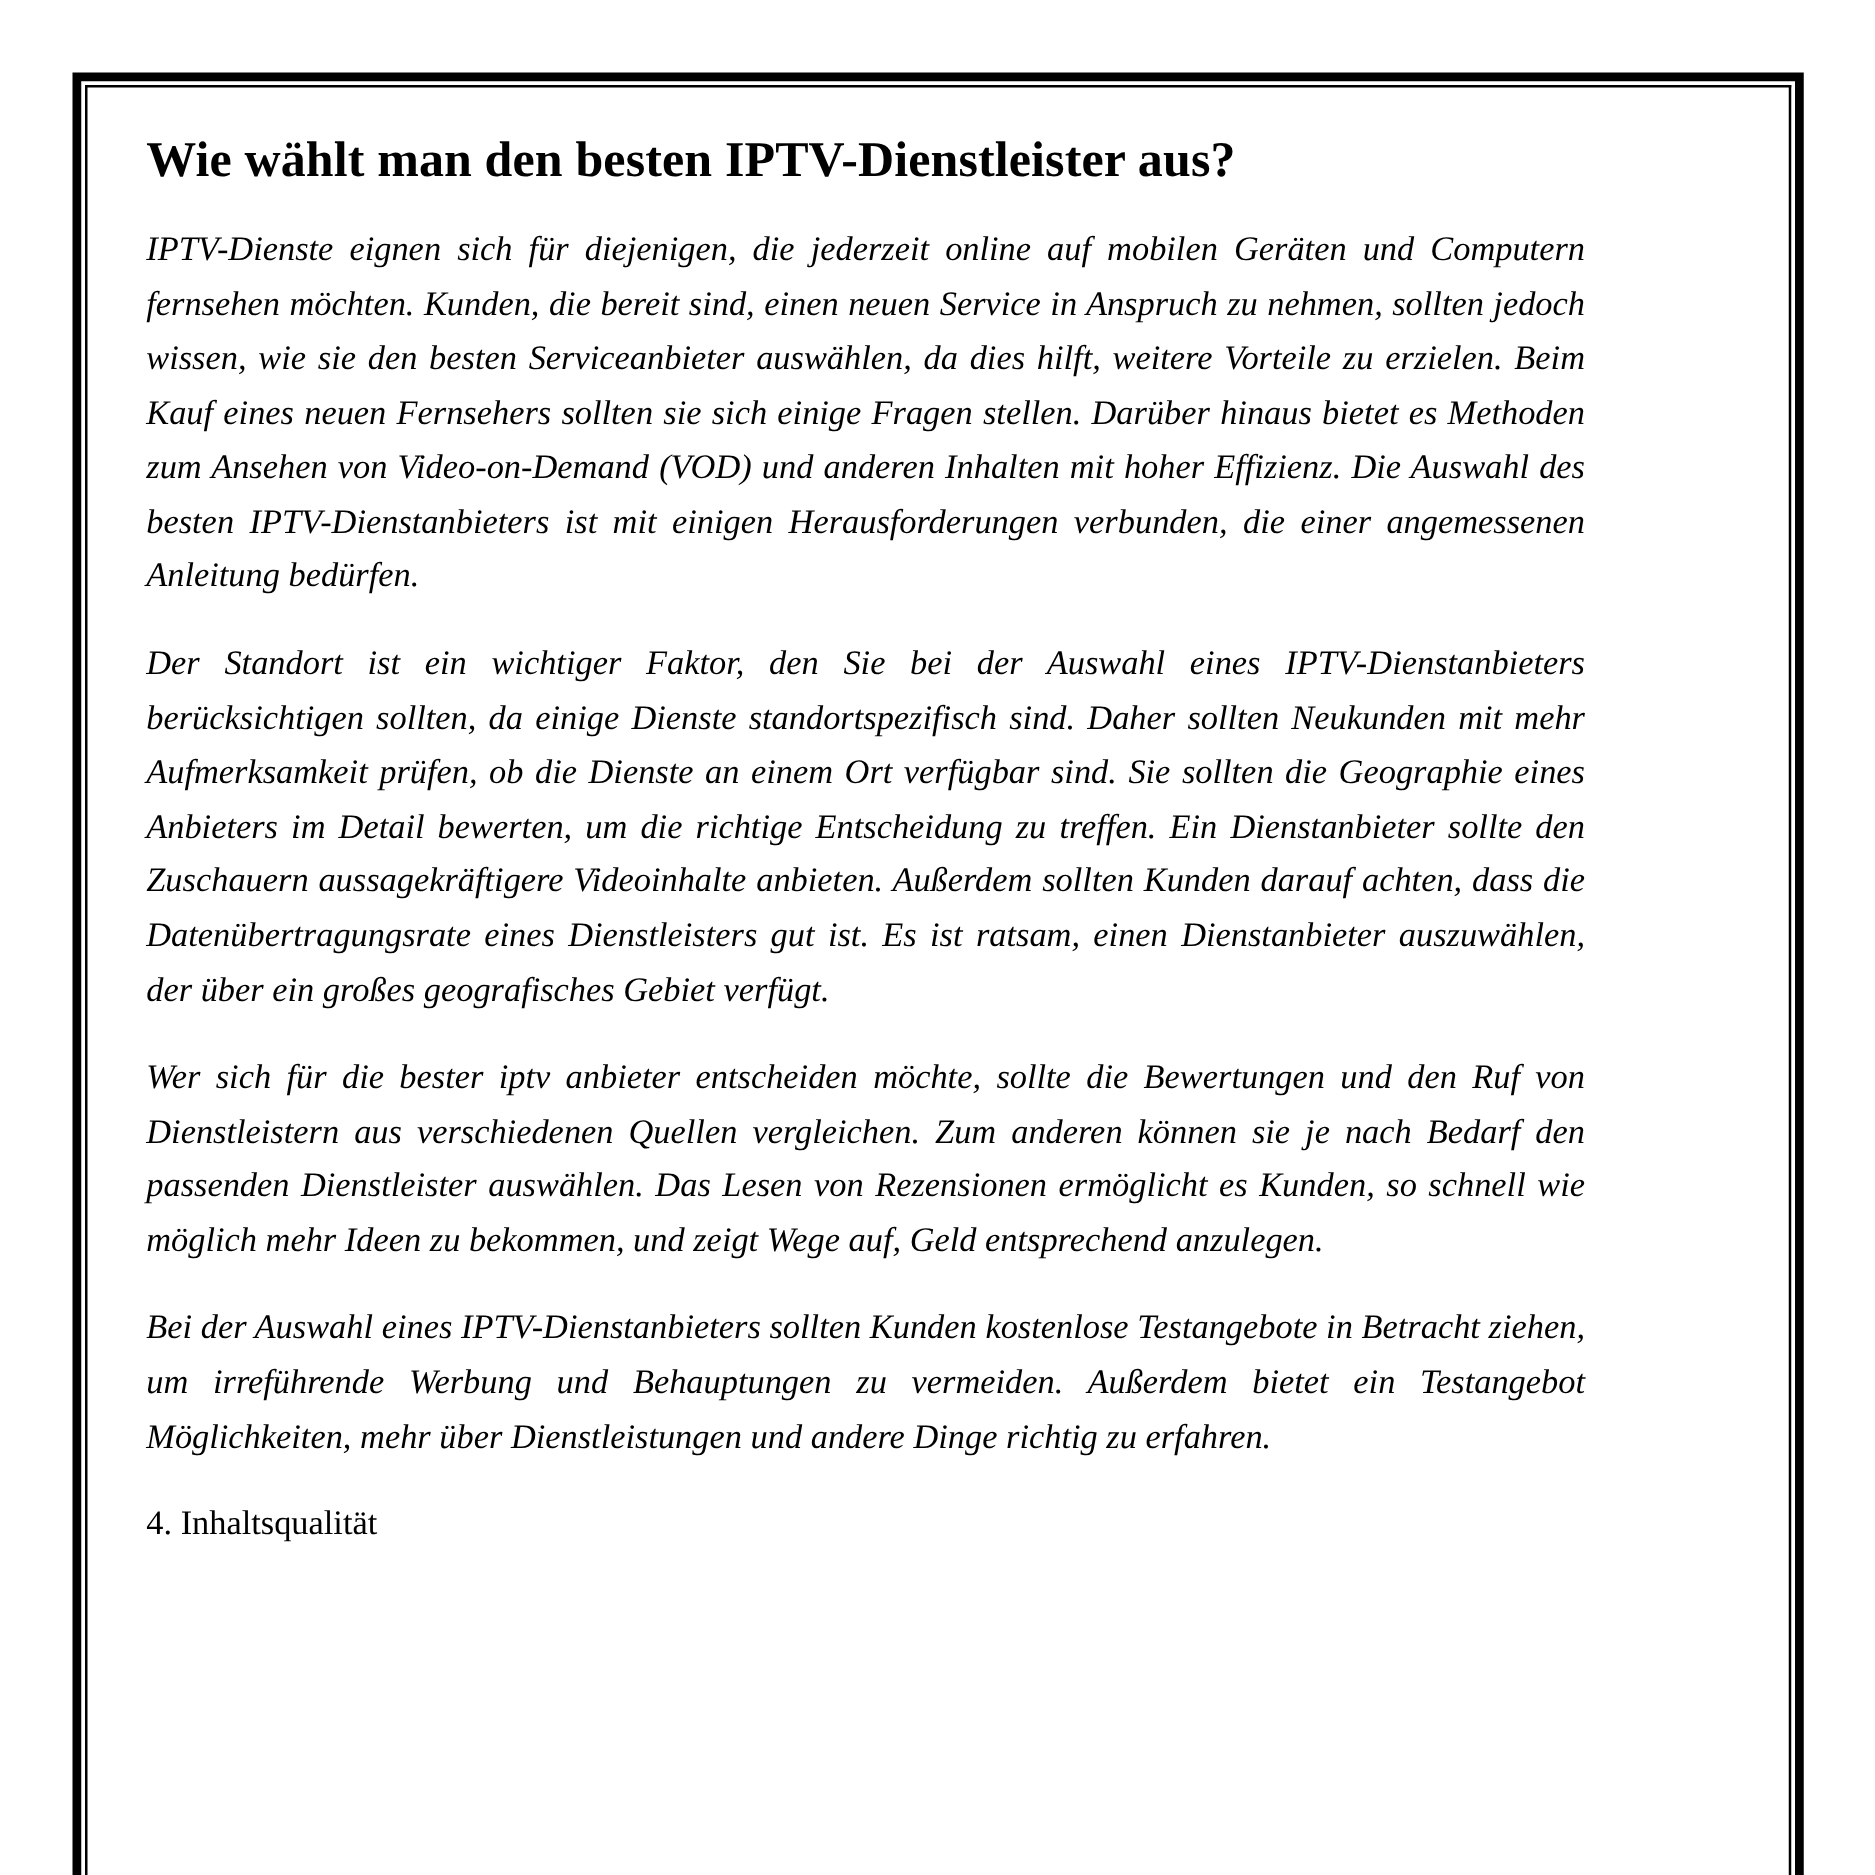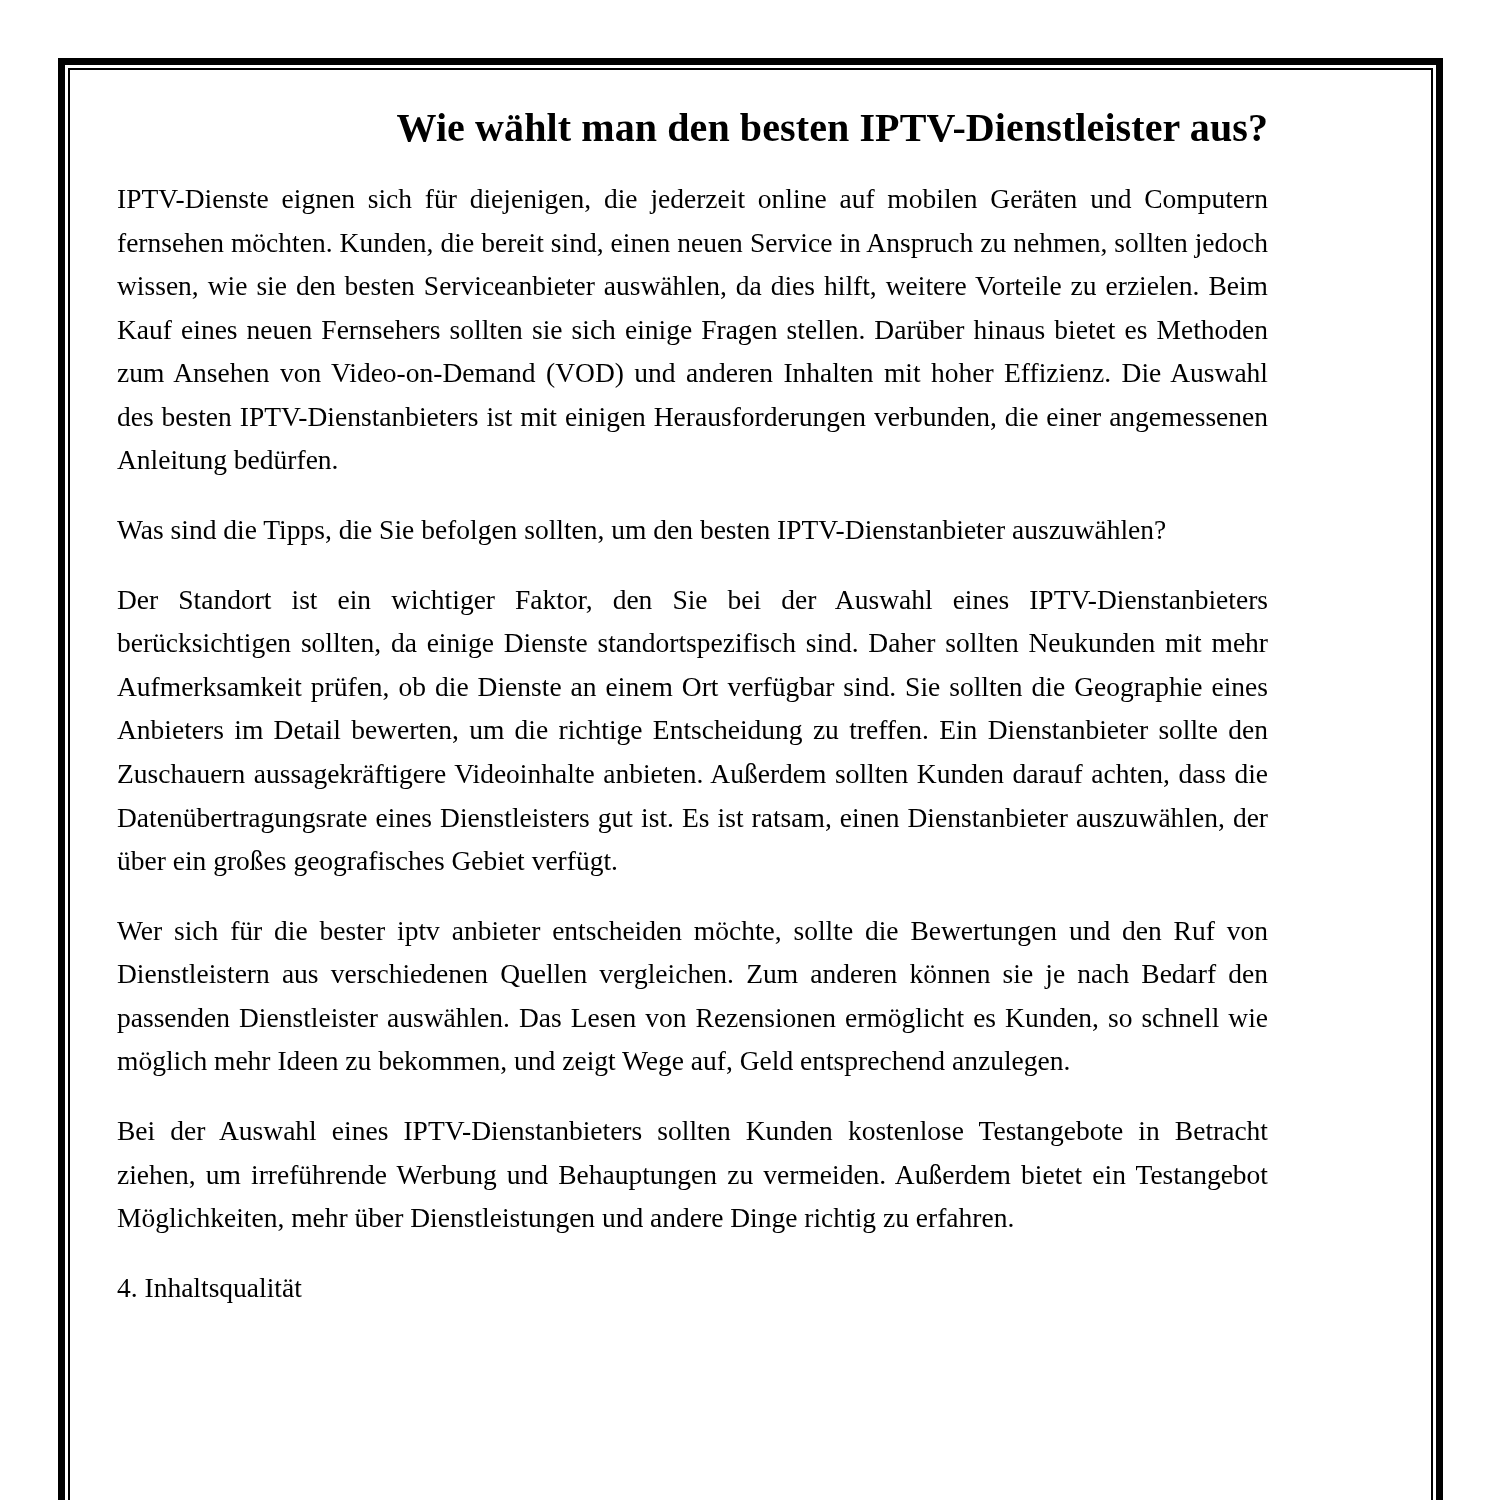--- a/index.html
+++ b/index.html
@@ -44,33 +44,34 @@
     position: absolute;
     left: 117px;   
     top: 105px;
     width: 1151px; 
     box-sizing: border-box;
   }
 
   .doc-title {
     font-size: 40px;
     font-weight: bold;
-    text-align: right;
+    text-align: left;
     line-height: 1.15;
     margin: 0 0 26px 0;
     letter-spacing: 0.1px;
   }
 
   p.body-text {
     font-size: 27.5px;
     line-height: 1.585;
     text-align: justify;
     text-justify: inter-word;
     margin: 12px 0 26px 0;
     hyphens: none;
+    font-style: italic;
   }
   p.body-text:last-child { margin-bottom: 0; }
 
   p.lead-question,
   p.section-heading {
     font-size: 27.5px;
     line-height: 1.585;
     text-align: left;
     margin: 0 0 26px 0;
   }
@@ -80,19 +81,18 @@
 
 <div class="page-frame">
   <div class="page-inner-rule"></div>
 </div>
 
 <div class="content">
   <h1 class="doc-title">Wie wählt man den besten IPTV-Dienstleister aus?</h1>
 
   <div id="blocks">
       <p class="body-text">IPTV-Dienste eignen sich für diejenigen, die jederzeit online auf mobilen Geräten und Computern fernsehen möchten. Kunden, die bereit sind, einen neuen Service in Anspruch zu nehmen, sollten jedoch wissen, wie sie den besten Serviceanbieter auswählen, da dies hilft, weitere Vorteile zu erzielen. Beim Kauf eines neuen Fernsehers sollten sie sich einige Fragen stellen. Darüber hinaus bietet es Methoden zum Ansehen von Video-on-Demand (VOD) und anderen Inhalten mit hoher Effizienz. Die Auswahl des besten IPTV-Dienstanbieters ist mit einigen Herausforderungen verbunden, die einer angemessenen Anleitung bedürfen.</p>
-      <p class="lead-question">Was sind die Tipps, die Sie befolgen sollten, um den besten IPTV-Dienstanbieter auszuwählen?</p>
       <p class="body-text">Der Standort ist ein wichtiger Faktor, den Sie bei der Auswahl eines IPTV-Dienstanbieters berücksichtigen sollten, da einige Dienste standortspezifisch sind. Daher sollten Neukunden mit mehr Aufmerksamkeit prüfen, ob die Dienste an einem Ort verfügbar sind. Sie sollten die Geographie eines Anbieters im Detail bewerten, um die richtige Entscheidung zu treffen. Ein Dienstanbieter sollte den Zuschauern aussagekräftigere Videoinhalte anbieten. Außerdem sollten Kunden darauf achten, dass die Datenübertragungsrate eines Dienstleisters gut ist. Es ist ratsam, einen Dienstanbieter auszuwählen, der über ein großes geografisches Gebiet verfügt.</p>
       <p class="body-text">Wer sich für die bester iptv anbieter entscheiden möchte, sollte die Bewertungen und den Ruf von Dienstleistern aus verschiedenen Quellen vergleichen. Zum anderen können sie je nach Bedarf den passenden Dienstleister auswählen. Das Lesen von Rezensionen ermöglicht es Kunden, so schnell wie möglich mehr Ideen zu bekommen, und zeigt Wege auf, Geld entsprechend anzulegen.</p>
       <p class="body-text">Bei der Auswahl eines IPTV-Dienstanbieters sollten Kunden kostenlose Testangebote in Betracht ziehen, um irreführende Werbung und Behauptungen zu vermeiden. Außerdem bietet ein Testangebot Möglichkeiten, mehr über Dienstleistungen und andere Dinge richtig zu erfahren.</p>
       <p class="section-heading">4. Inhaltsqualität</p>
     </div>
 </div>
 
 </body></html>

